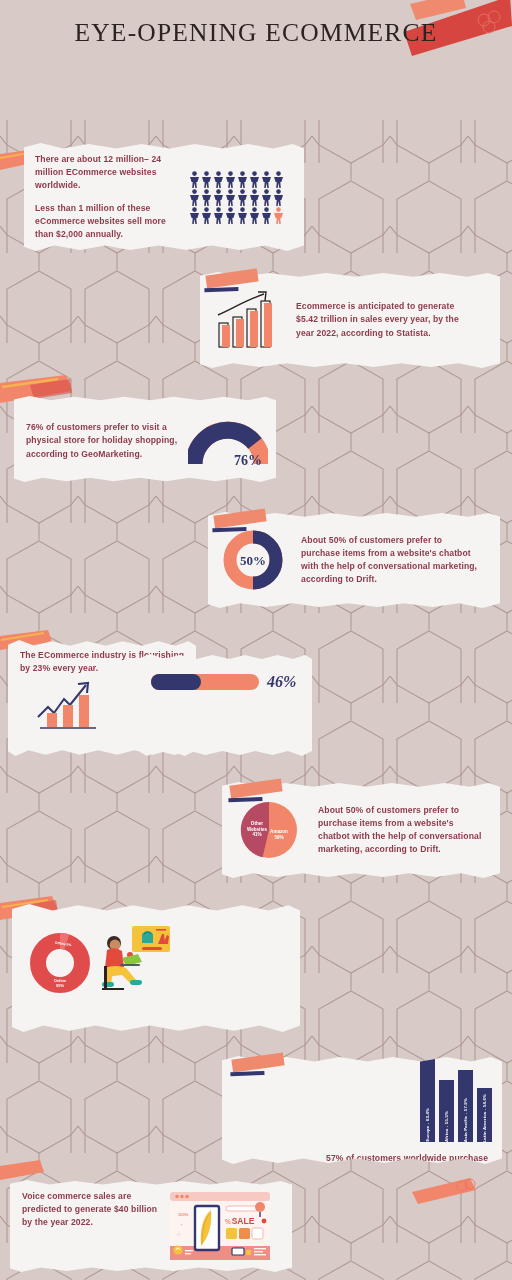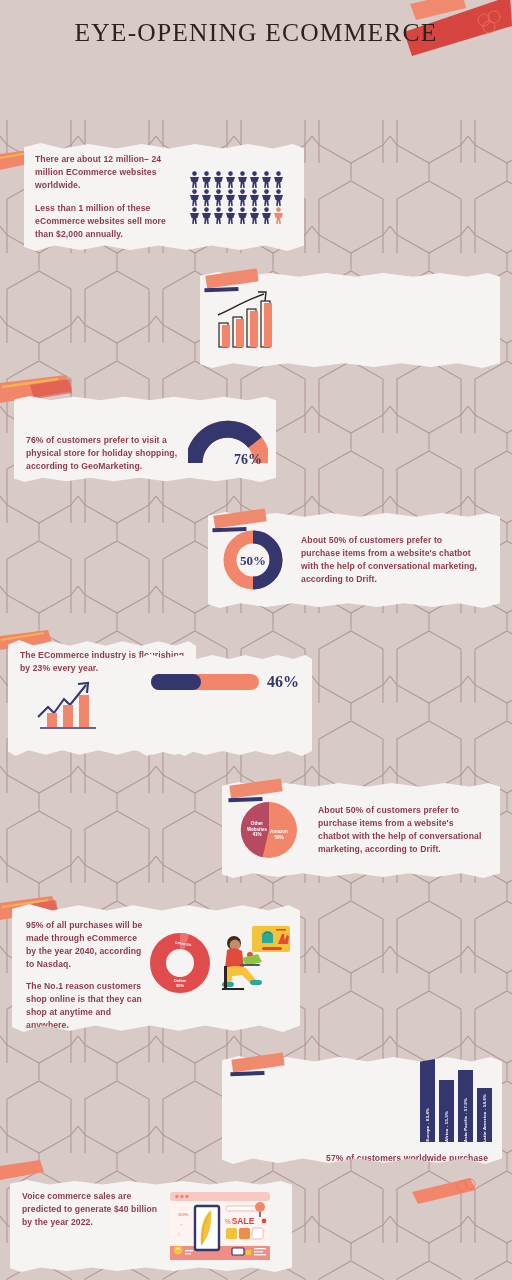--- a/index.html
+++ b/index.html
@@ -73,21 +73,21 @@
   
   .pill{
     width:108px; height:16px; border-radius:9px; background:#f2866a; position:relative;
   }
   .pill-fill{
     position:absolute; left:0; top:0; bottom:0; width:46%;
     background:#33376d; border-radius:9px;
   }
   .pct-big{
     font-family:"Liberation Serif", serif; font-weight:bold;
-    font-size:16px; color:#33376d; margin-left:8px;
+    font-size:16px; color:#33376d; margin-left:8px;font-style:italic;
   }
 
   
   .vbar-label{
     writing-mode:vertical-rl;
     transform:rotate(180deg);
     color:#fff; font-size:4.3px; font-weight:bold;
     letter-spacing:.2px;
     padding-bottom:4px;
   }
@@ -277,26 +277,29 @@
       <path d="M44 3 L52 3 L51 12" stroke="#2b2320" stroke-width="1.4" fill="none"></path>
       <rect x="5" y="34" width="9" height="24" fill="none" stroke="#2b2320" stroke-width="1.2"></rect>
       <rect x="8" y="36" width="8" height="22" fill="#f2866a"></rect>
       <rect x="19" y="28" width="9" height="30" fill="none" stroke="#2b2320" stroke-width="1.2"></rect>
       <rect x="22" y="30" width="8" height="28" fill="#f2866a"></rect>
       <rect x="33" y="20" width="9" height="38" fill="none" stroke="#2b2320" stroke-width="1.2"></rect>
       <rect x="36" y="22" width="8" height="36" fill="#f2866a"></rect>
       <rect x="47" y="12" width="9" height="46" fill="none" stroke="#2b2320" stroke-width="1.2"></rect>
       <rect x="50" y="14" width="8" height="44" fill="#f2866a"></rect>
     </svg>
+    <div class="card-txt" style="margin-left:18px; width:176px;">
+      <p>Ecommerce is anticipated to generate $5.42 trillion in sales every year, by the year 2022, according to Statista.</p>
+    </div>
   </div>
 </div>
 <div class="tape navy" style="left:206px; top:272px;"></div>
 
 <div class="card torn" style="left:14px; top:396px; width:262px; height:86px;">
-  <div class="flexrow" style="height:100%; padding:9px 8px 9px 12px; align-items:flex-end;">
+  <div class="flexrow" style="height:100%; padding:9px 8px 9px 12px; align-items:center;">
     <div class="card-txt" style="width:160px; padding-top:4px;">
       <p>76% of customers prefer to visit a physical store for holiday shopping, according to GeoMarketing.</p>
     </div>
     <svg width="80" height="56" viewBox="0 0 80 56" style="margin-left:2px; margin-top:14px;">
       <path d="M6 46 A34 34 0 0 1 74 46" fill="none" stroke="#f2866a" stroke-width="17"></path>
       <path d="M6 46 A34 34 0 0 1 66.9 25.5" fill="none" stroke="#33376d" stroke-width="17"></path>
       <text x="46" y="47" font-family="Liberation Serif, serif" font-size="14" font-weight="bold" fill="#33376d">76%</text>
     </svg>
   </div>
 </div>
@@ -355,24 +358,20 @@
     </svg>
     <div class="card-txt" style="margin-left:18px; width:168px;">
       <p>About 50% of customers prefer to purchase items from a website's chatbot with the help of conversational marketing, according to Drift.</p>
     </div>
   </div>
 </div>
 <div class="tape navy" style="left:230px; top:782px;"></div>
 
 <div class="card torn" style="left:12px; top:904px; width:288px; height:128px;">
   <div class="flexrow" style="height:100%; padding:10px 8px 10px 14px; align-items:flex-start;">
-    <div class="card-txt" style="width:140px; padding-top:5px;">
-      <p>95% of all purchases will be made through eCommerce by the year 2040, according to Nasdaq.</p>
-      <p>The No.1 reason customers shop online is that they can shop at anytime and anywhere.</p>
-    </div>
 
     <svg width="60" height="62" viewBox="0 0 60 62" style="margin-left:4px; margin-top:18px; flex:none;">
       <circle cx="30" cy="31" r="22" fill="none" stroke="#e04b4b" stroke-width="16"></circle>
       <path d="M30 9 A22 22 0 0 1 36.8 10.1" fill="none" stroke="#ef7070" stroke-width="16"></path>
       <text x="33" y="13" text-anchor="middle" font-family="Liberation Sans, sans-serif" font-size="3.4" font-weight="bold" fill="#ffffff" transform="rotate(8 33 13)">Offline 5%</text>
       <text x="30" y="50" text-anchor="middle" font-family="Liberation Sans, sans-serif" font-size="4" font-weight="bold" fill="#ffffff">Online</text>
       <text x="30" y="55" text-anchor="middle" font-family="Liberation Sans, sans-serif" font-size="4" font-weight="bold" fill="#ffffff">95%</text>
     </svg>
 
     <svg width="80" height="78" viewBox="0 0 80 78" style="margin-left:2px; margin-top:8px; flex:none;">

